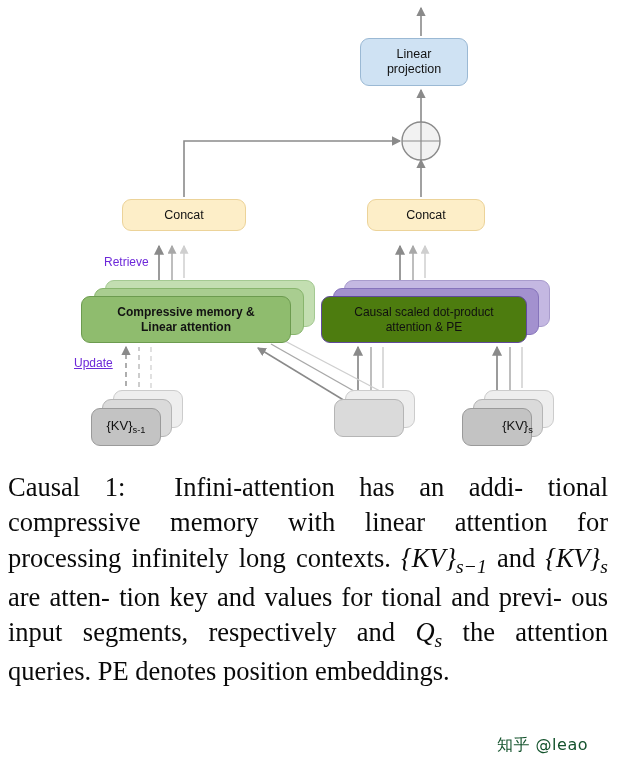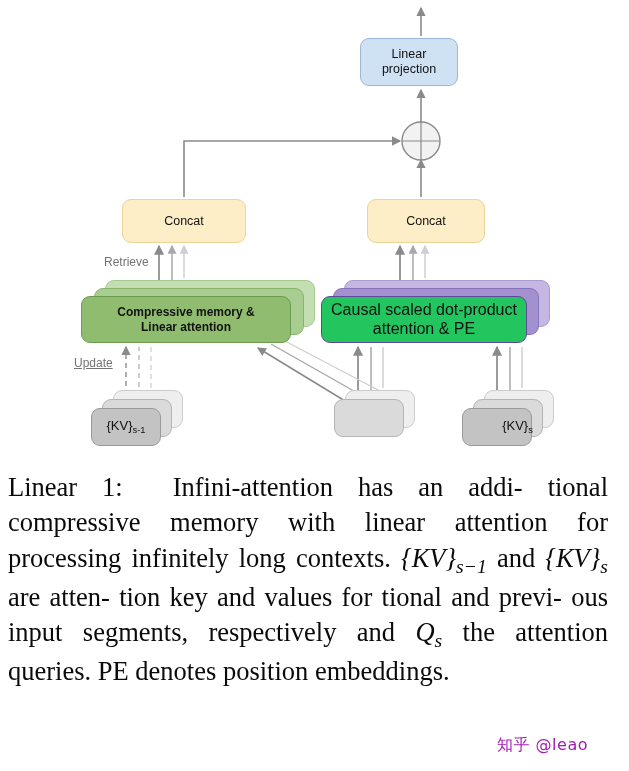--- a/index.html
+++ b/index.html
@@ -44,32 +44,32 @@
     color: #121212;
     z-index: 5;
   }
   .node-label { pointer-events: none; white-space: pre-line; }
 
   .shadowbox { position: absolute; border-radius: 9px; z-index: 3; }
 
   
   #node-linear-projection {
     left: 360px; top: 38px;
-    width: 98px; height: 48px;
+    width: 108px; height: 48px;
     background: #cfe2f3;
     border: 1px solid #9bb9d4;
     font-size: 12.5px;
   }
 
   
   .concat-box {
     background: #fdeec8;
     border: 1px solid #ecd399;
     font-size: 12.5px;
-    height: 44px;
+    height: 32px;
   }
   #node-concat-left  { left: 122px; top: 199px; width: 124px; }
   #node-concat-right { left: 367px; top: 199px; width: 118px; }
 
   
   #node-compressive-memory {
     left: 81px; top: 296px;
     width: 210px; height: 47px;
     background: #8fbc6e;
     border: 1px solid #6c9b4f;
@@ -89,24 +89,24 @@
     width: 210px; height: 47px;
     background: #c3deb1;
     border: 1px solid #a4c992;
     z-index: 4;
   }
 
   
   #node-causal-attention {
     left: 321px; top: 296px;
     width: 206px; height: 47px;
-    background: #22c55e;
+    background: #4d7c0f;
     border: 1px solid #60499c;
     color: #101010;
-    font-size: 16px;
+    font-size: 12px;
     z-index: 6;
   }
   #stack-purple-2 {
     left: 333px; top: 288px;
     width: 206px; height: 47px;
     background: #a391cf;
     border: 1px solid #8674bb;
     z-index: 5;
   }
   #stack-purple-1 {
@@ -149,21 +149,21 @@
   #node-kv-cur          { left: 462px; top: 408px; padding-left: 41px; }
   #stack-kvcur-2        { left: 473px; top: 399px; }
   #stack-kvcur-1        { left: 484px; top: 390px; }
 
   
   .sub { font-size: 0.72em; vertical-align: -0.32em; }
 
   
   .edge-label {
     position: absolute;
-    color: #737373;
+    color: #6d28d9;
     font-size: 12px;
     z-index: 7;
     white-space: nowrap;
   }
   #label-retrieve { left: 104px; top: 255px; }
   #label-update   { left: 74px;  top: 356px; text-decoration: underline; }
 
   
   #figure-caption {
     position: absolute;
@@ -178,21 +178,21 @@
     hyphens: manual;
   }
   #figure-caption .math { font-style: italic; }
   #figure-caption .msub { font-style: italic; font-size: 0.74em; vertical-align: -0.3em; }
 
   
   #watermark {
     position: absolute;
     left: 497px; top: 735px;
     font-size: 16px;
-    color: #a21caf;
+    color: #14532d;
     font-family: "DejaVu Sans", sans-serif;
     letter-spacing: 0.5px;
     z-index: 20;
   }
 </style>
 </head>
 <body>
 
 <div id="figure-diagram">
 
@@ -288,21 +288,21 @@
   <div class="shadowbox gray-stack-2" id="stack-q-2"></div>
 
   <div class="shadowbox gray-stack-1" id="stack-kvcur-1"></div>
   <div class="shadowbox gray-stack-2" id="stack-kvcur-2"></div>
   <div class="node gray-box" id="node-kv-cur">
     <span class="node-label"><span>{KV}</span><span class="sub">s</span></span>
   </div>
 
 </div>
 
-<div id="figure-caption"><span>Linear 1:</span>&nbsp; <span>Infini-attention has an addi-</span>
+<div id="figure-caption"><span>Causal 1:</span>&nbsp; <span>Infini-attention has an addi-</span>
   <span>tional compressive memory with linear</span>
   <span>attention for processing infinitely long</span>
   <span>contexts. </span><span class="math">{KV}</span><span class="msub">s−1</span><span> and </span><span class="math">{KV}</span><span class="msub">s</span><span> are atten-</span>
   <span>tion key and values for tional and previ-</span>
   <span>ous input segments, respectively and </span><span class="math">Q</span><span class="msub">s</span>
   <span>the attention queries. PE denotes position</span>
   <span>embeddings.</span></div>
 
 <div id="watermark">知乎 @leao</div>
 

